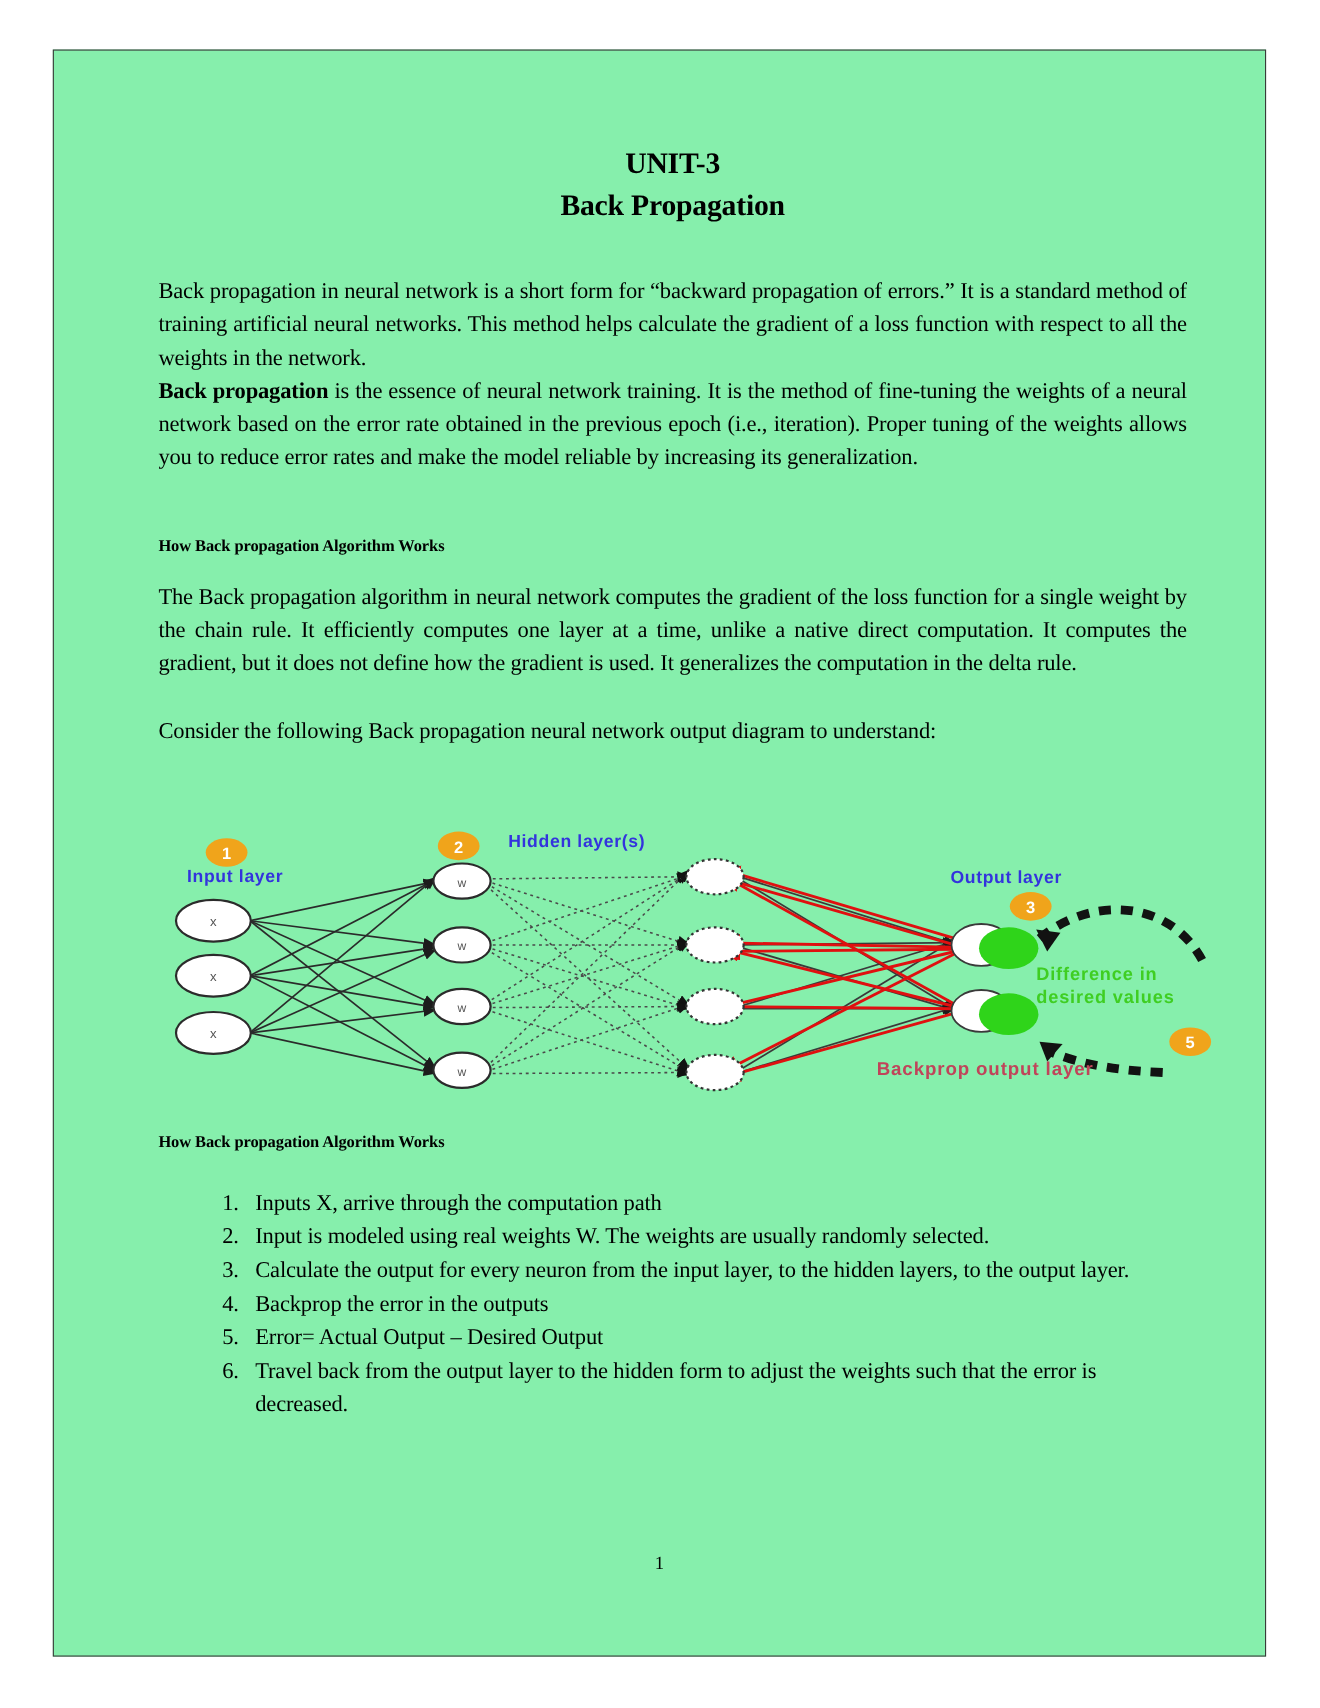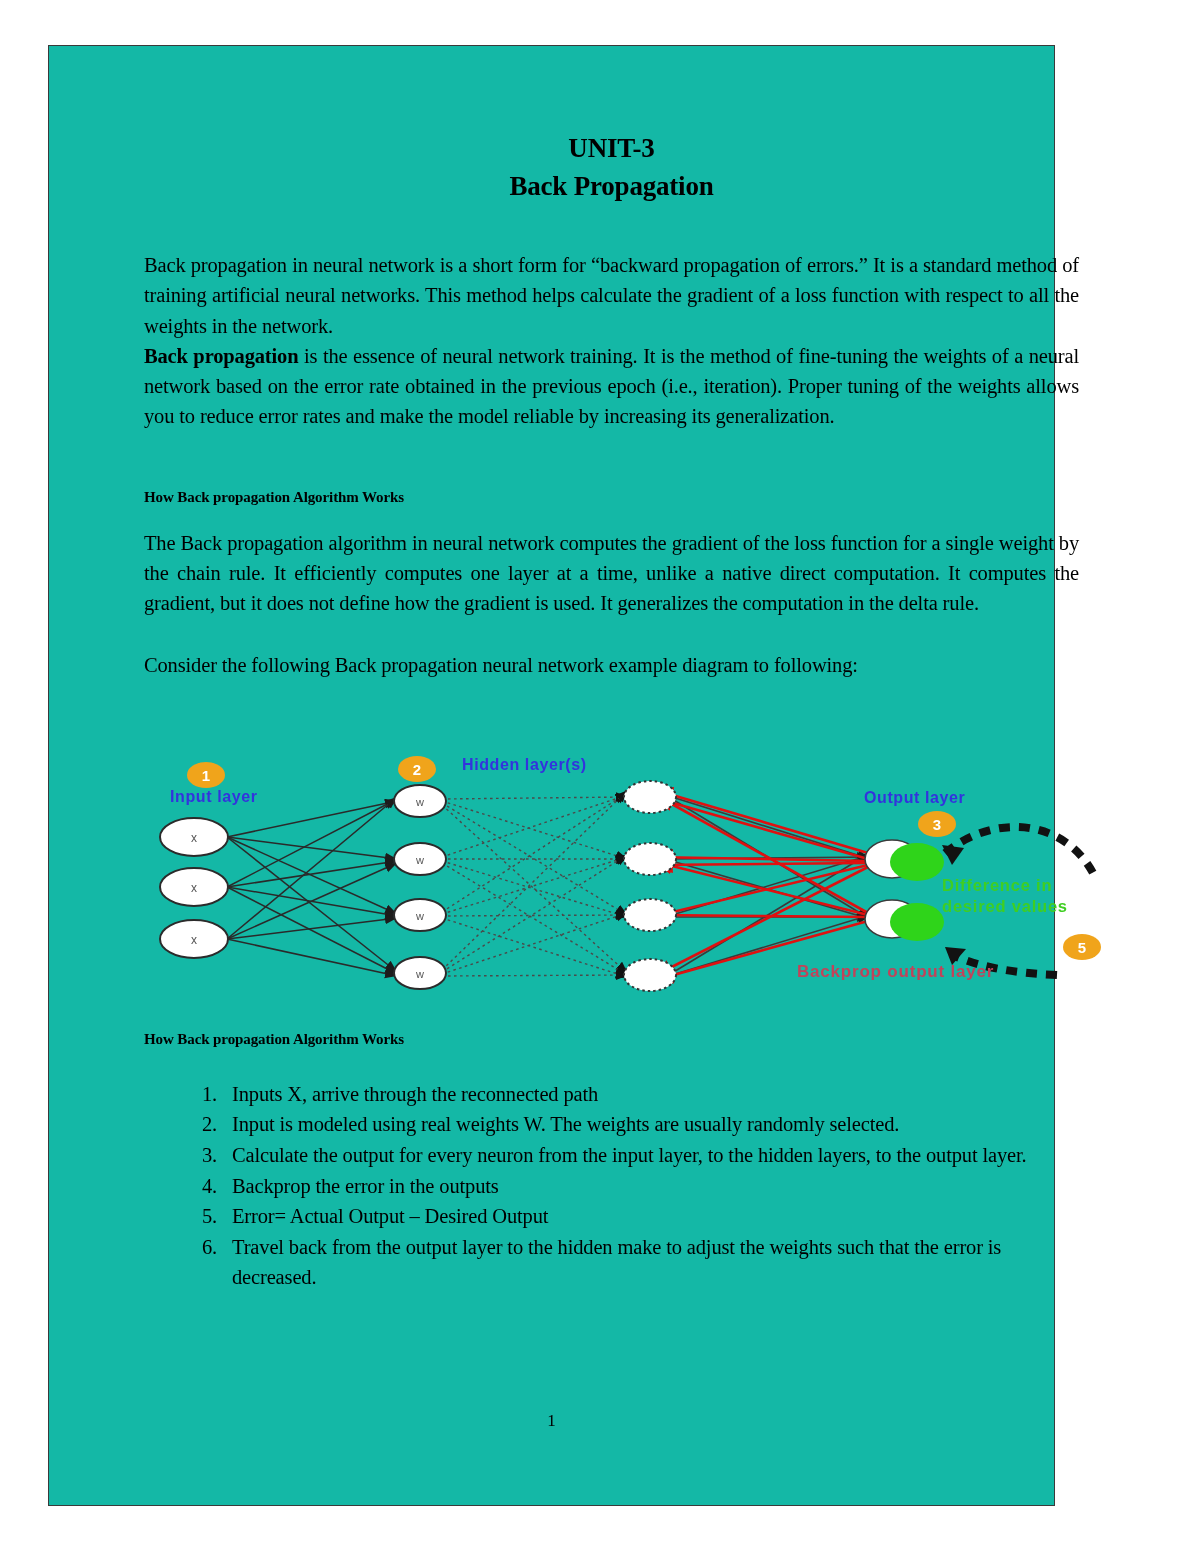--- a/index.html
+++ b/index.html
@@ -15,25 +15,25 @@
     color: #000000;
     position: relative;
     overflow: hidden;
   }
 
   
   #page-frame {
     position: absolute;
     left: 48px;
     top: 45px;
-    width: 1007px;
+    width: 1103px;
     height: 1461px;
     border: 1.5px solid #3a3a3a;
     box-sizing: border-box;
-    background: #14b8a6;
+    background: #86efac;
   }
 
   #content {
     position: absolute;
     left: 95px;
     top: 85px;
     width: 935px;
   }
 
   
@@ -124,21 +124,21 @@
     <div class="gap-sm"></div>
 
     <h2 class="section-heading">How Back propagation Algorithm Works</h2>
 
     <div class="gap-md"></div>
 
     <p class="body-text">The Back propagation algorithm in neural network computes the gradient of the loss function for a single weight by the chain rule. It efficiently computes one layer at a time, unlike a native direct computation. It computes the gradient, but it does not define how the gradient is used. It generalizes the computation in the delta rule.</p>
 
     <div class="gap-lg"></div>
 
-    <p class="body-text nojust">Consider the following Back propagation neural network example diagram to following:</p>
+    <p class="body-text nojust">Consider the following Back propagation neural network output diagram to understand:</p>
 
     <div class="gap-xl"></div>
     <div class="gap-md"></div>
 
     <div id="diagram-wrap">
       <svg id="nn-svg" width="970" height="260" viewBox="0 0 970 260" xmlns="http://www.w3.org/2000/svg">
         <defs>
           <marker id="arrBlack" markerWidth="9" markerHeight="9" refX="8" refY="3.2" orient="auto">
             <path d="M0,0 L8,3.2 L0,6.4 z" fill="#1c1c1c"></path>
           </marker>
@@ -278,25 +278,25 @@
       </svg>
     </div>
 
     <div class="gap-md"></div>
 
     <h2 class="section-heading">How Back propagation Algorithm Works</h2>
 
     <div class="gap-lg"></div>
 
     <ol class="steps">
-      <li>Inputs X, arrive through the reconnected path</li>
+      <li>Inputs X, arrive through the computation path</li>
       <li>Input is modeled using real weights W. The weights are usually randomly selected.</li>
       <li>Calculate the output for every neuron from the input layer, to the hidden layers, to the output layer.</li>
       <li>Backprop the error in the outputs</li>
       <li>Error= Actual Output – Desired Output</li>
-      <li>Travel back from the output layer to the hidden make to adjust the weights such that the error is decreased.</li>
+      <li>Travel back from the output layer to the hidden form to adjust the weights such that the error is decreased.</li>
     </ol>
 
   </div>
 
   <div id="page-number">1</div>
 
 </div>
 
 </body></html>

